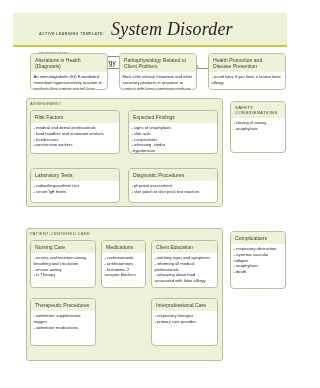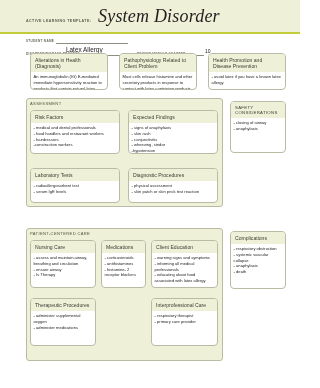--- a/index.html
+++ b/index.html
@@ -3,21 +3,21 @@
 <meta charset="utf-8">
 <style>
   html,body{margin:0;padding:0;}
   body{
     width:300px;height:388px;
     background:#ffffff;
     font-family:"Liberation Sans", sans-serif;
     color:#231f20;
     overflow:hidden;
   }
-  .page{position:relative;width:300px;height:308px;box-sizing:border-box;padding:0;}
+  .page{position:relative;width:300px;height:308px;box-sizing:border-box;padding:13px;}
 
   
   .header{
     position:relative;
     height:34px;
     background:#eef0d8;
     border-bottom:2px solid #c2cc3a;
     box-sizing:border-box;
   }
   .alt-label{

